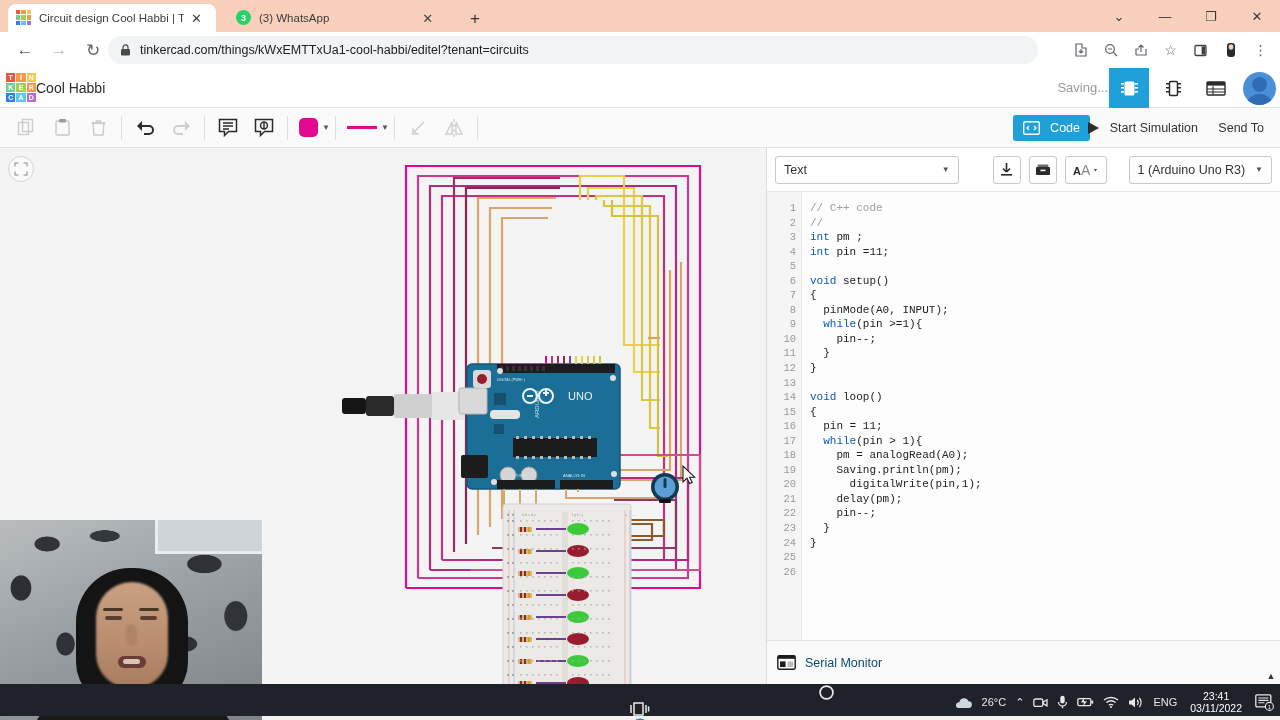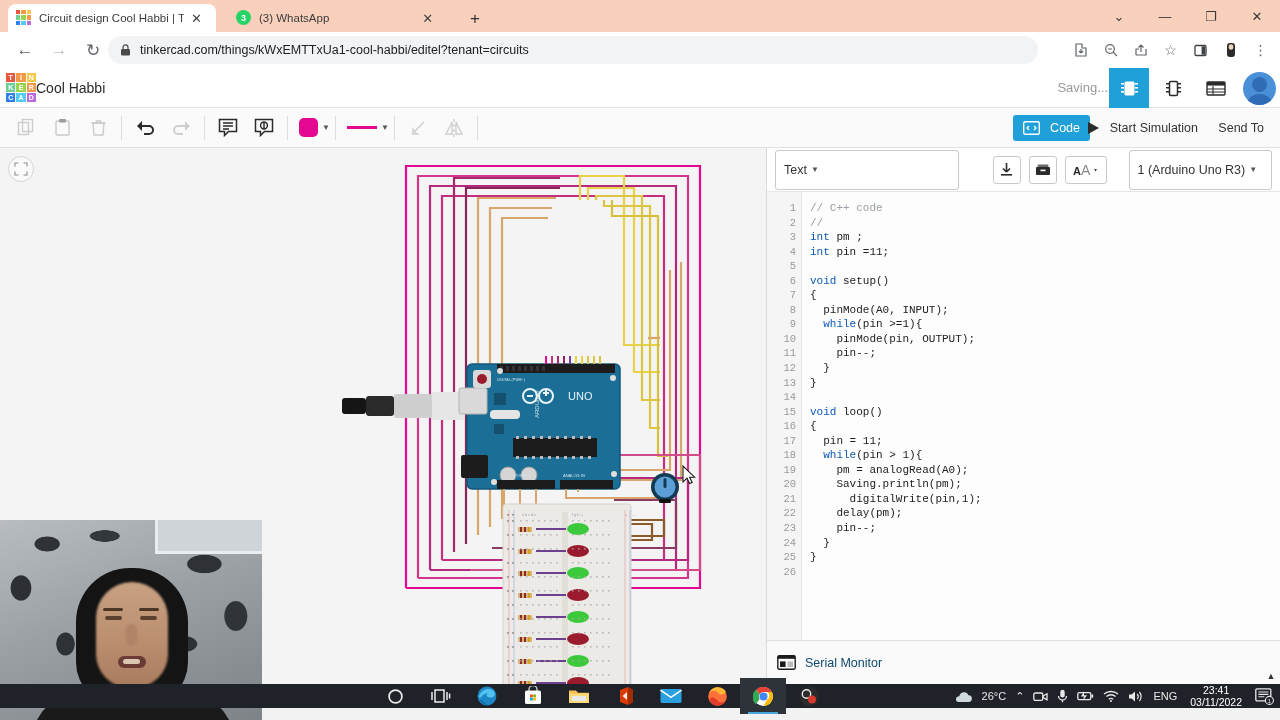--- a/index.html
+++ b/index.html
@@ -74,22 +74,22 @@
 
   
   #canvas { position:absolute; left:0; top:148px; width:766px; height:536px; background:#f4f4f4;text-decoration:underline; }
   .fitbtn { position:absolute; left:8px; top:8px; width:26px;height:26px;border-radius:50%; border:1px solid #d5d5d5; background:#fafafa;
             display:flex;align-items:center;justify-content:center; color:#b0b0b0; cursor:pointer; }
 
   
   #code-panel { position:absolute; left:766px; top:148px; width:514px; height:536px; background:#fff; border-left:1px solid #dcdcdc; }
   #code-toolbar { height:44px; display:flex; align-items:center; padding:0 8px; gap:8px; background:#fff; border-bottom:1px solid #e6e6e6;}
   .select {
-    height:40px; border:1px solid #c9c9c9; border-radius:3px; background:#fff;
-    display:flex; align-items:center; justify-content:flex-start; padding:0 8px; font-size:12.5px; color:#333; cursor:pointer;
+    height:28px; border:1px solid #c9c9c9; border-radius:3px; background:#fff;
+    display:flex; align-items:center; justify-content:space-between; padding:0 8px; font-size:12.5px; color:#333; cursor:pointer;
   }
   .icobtn { width:30px;height:28px; border:1px solid #c9c9c9; border-radius:3px; background:#fff; display:flex;align-items:center;justify-content:center; cursor:pointer;}
   #editor { position:absolute; left:0; top:44px; width:514px; height:448px; background:#fff; display:flex; font-family:"Liberation Mono", monospace; }
   .gutter { width:35px; background:#f5f5f5; border-right:1px solid #e8e8e8; padding-top:9px; text-align:right; }
   .gutter div { font-size:10.5px; color:#9a9a9a; line-height:14.55px; padding-right:5px; }
   .codearea { flex:1; padding:9px 0 0 8px; background:#fdfdfd; }
   .codearea div { font-size:11px; line-height:14.55px; white-space:pre; color:#222; }
   .k { color:#0d58b6; }
   .cm { color:#9aa0a6; }
   #serial-bar { position:absolute; left:0; bottom:0; width:514px; height:44px; border-top:1px solid #e0e0e0; background:#fafafa; display:flex; align-items:center; gap:9px; padding-left:10px; }
@@ -118,21 +118,21 @@
   .eye { position:absolute; width:17px; height:4px; border-radius:3px; background:#5b4030; top:96px; filter:blur(0.5px); }
   .eye.l{left:105px;} .eye.r{left:140px;}
   .brow { position:absolute; width:20px;height:3px;border-radius:3px;background:#4b3626; top:88px; filter:blur(0.7px);}
   .brow.l{left:103px;} .brow.r{left:139px;}
   .nose { position:absolute; left:126px; top:104px; width:11px; height:22px; border-radius:6px; background:#b08366; filter:blur(1px);}
   .mouth { position:absolute; left:118px; top:136px; width:28px; height:12px; border-radius:8px; background:#6b3b36; filter:blur(0.6px);}
   .mouth-teeth { position:absolute; left:123px; top:139px; width:17px; height:5px; border-radius:3px; background:#d9c7b4; filter:blur(0.5px);}
   .shoulders { position:absolute; left:30px; top:168px; width:206px; height:60px; border-radius:60px 60px 0 0; background:#1a1a1a; }
 
   
-  #taskbar { position:absolute; left:0; top:684px; width:1280px; height:24px; background:#1f2329; display:flex; align-items:center; }
+  #taskbar { position:absolute; left:0; top:684px; width:1280px; height:32px; background:#1f2329; display:flex; align-items:center;flex-direction:column; }
   .tb-item { width:46px; height:36px; display:flex; align-items:center; justify-content:center; cursor:pointer; position:relative; }
   .tb-item.active { background:#2e3339; }
   .tb-item.active::after { content:""; position:absolute; left:8px; bottom:0; width:30px; height:2px; background:#4aa8e0; }
   .tray { position:absolute; right:0; height:36px; display:flex; align-items:center; gap:9px; padding-right:6px; color:#e8e8e8; }
   .tray .t { font-size:11px; }
   .clock { text-align:center; line-height:12px; font-size:10.5px; color:#fff; margin:0 4px; }
   svg { display:block; }
 </style>
 </head>
 <body>
@@ -929,21 +929,20 @@
       <div class="codearea">
           <div><span class="cm">// C++ code</span></div>
           <div><span class="cm">//</span></div>
           <div><span class="k">int</span> pm ;</div>
           <div><span class="k">int</span> pin =11;</div>
           <div> </div>
           <div><span class="k">void</span> setup()</div>
           <div>{</div>
           <div>  pinMode(A0, INPUT);</div>
           <div>  <span class="k">while</span>(pin &gt;=1){</div>
-          <div>    pinMode(pin, OUTPUT);</div>
           <div>    pin--;</div>
           <div>  }</div>
           <div>}</div>
           <div> </div>
           <div><span class="k">void</span> loop()</div>
           <div>{</div>
           <div>  pin = 11;</div>
           <div>  <span class="k">while</span>(pin &gt; 1){</div>
           <div>    pm = analogRead(A0);</div>
           <div>    Saving.println(pm);</div>

